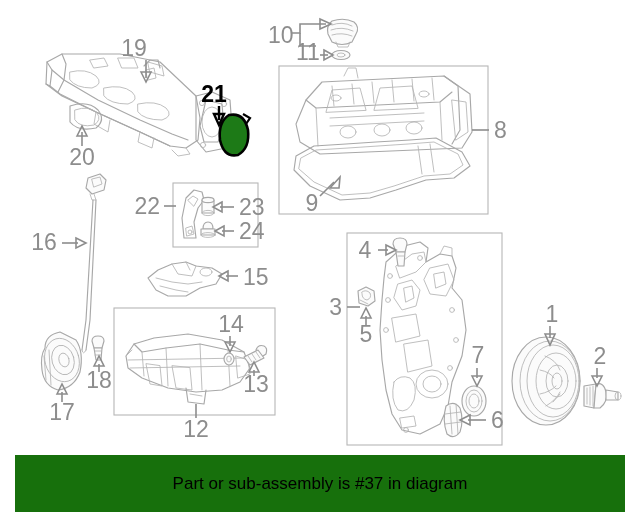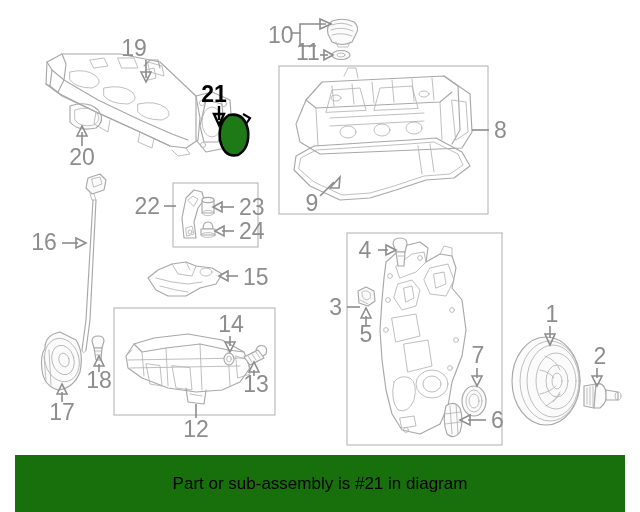--- a/index.html
+++ b/index.html
@@ -436,16 +436,16 @@
         <path class="part-stroke-thin" d="M593,386 L593,406"></path>
       </g>
       <text class="callout-label" x="600" y="364" text-anchor="middle">2</text>
       <path class="lead-line" d="M597,368 L597,378"></path>
       <path class="lead-line" d="M592,376 L597,386 L602,376 Z" fill="#8d8d8d"></path>
     </g>
 
   </svg>
 
   <div id="banner">
-    <div class="banner-line">Part or sub-assembly is #21 in diagram</div>
+    <div class="banner-line">Part or sub-assembly is #37 in diagram</div>
   </div>
 
 </div>
 
 </body></html>

